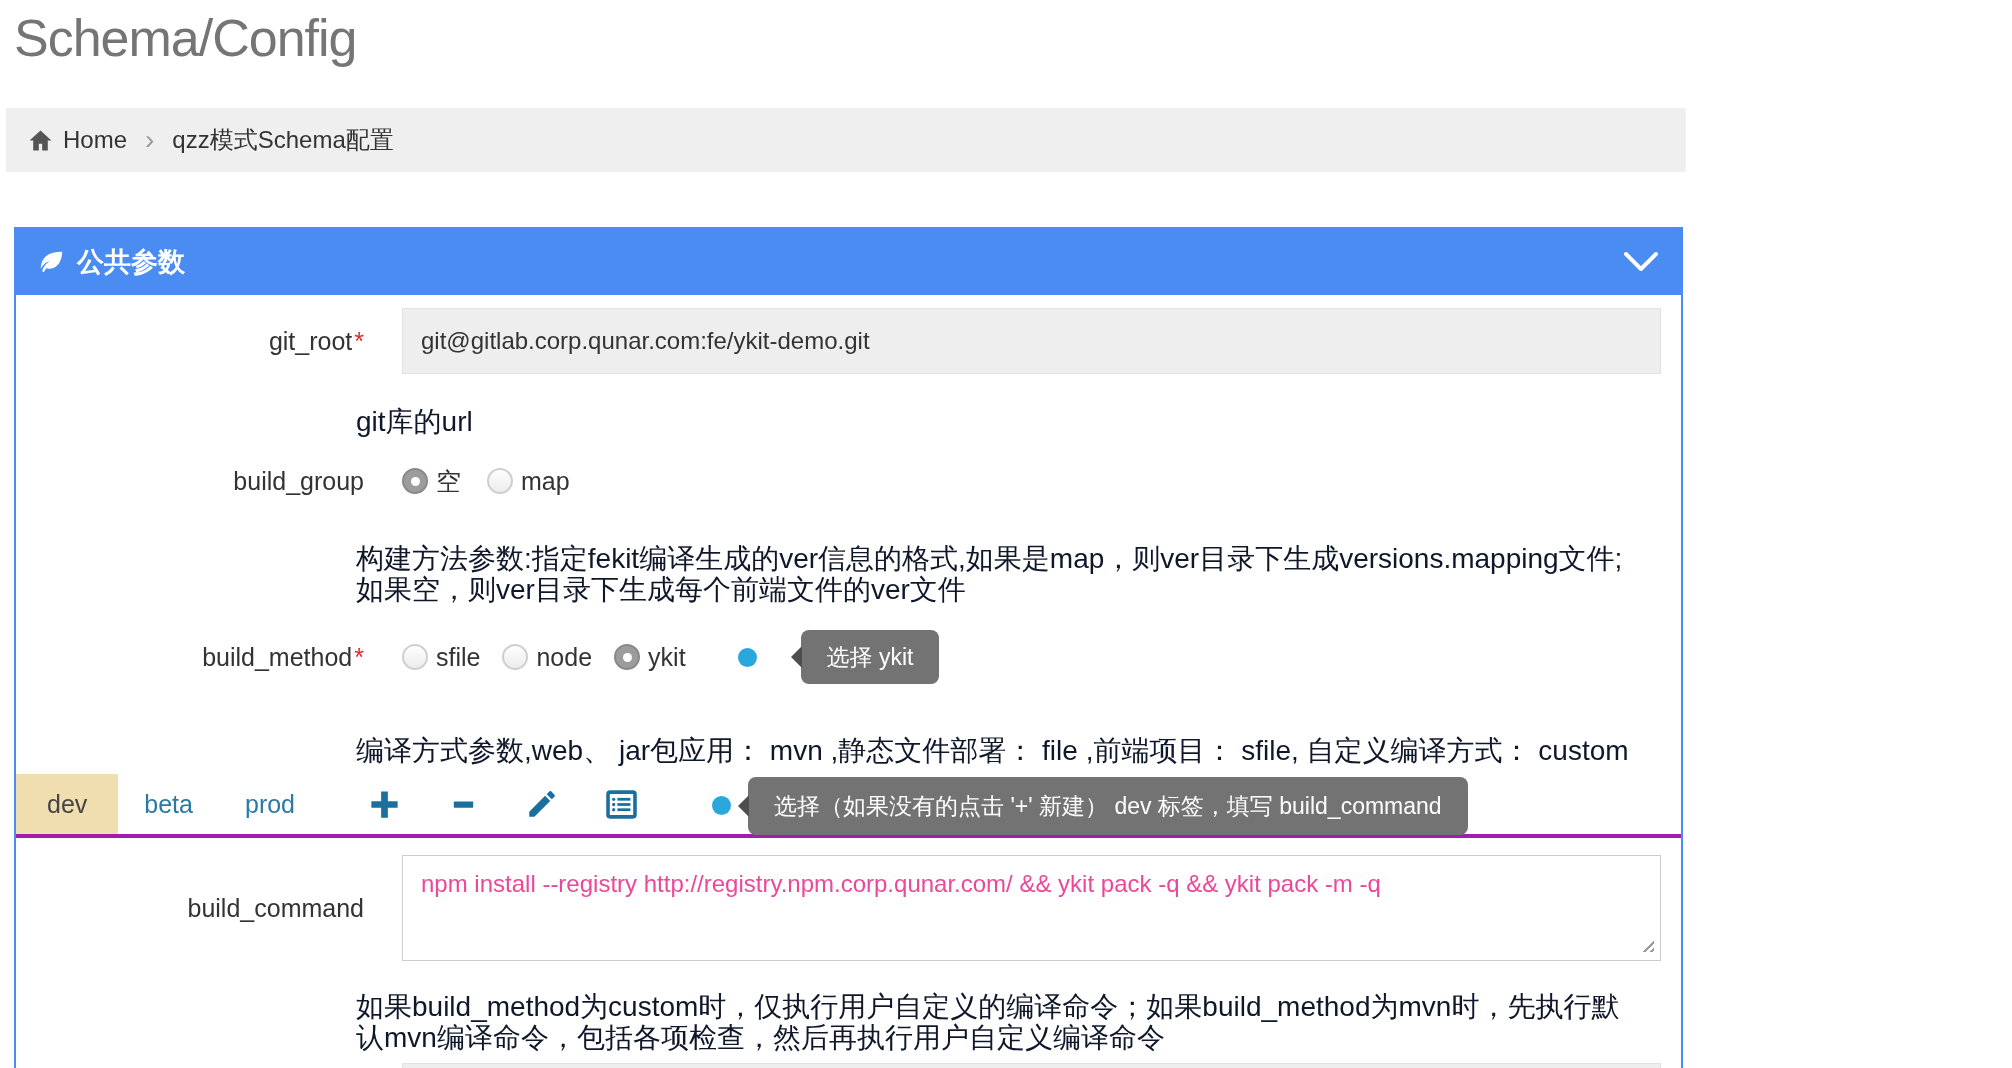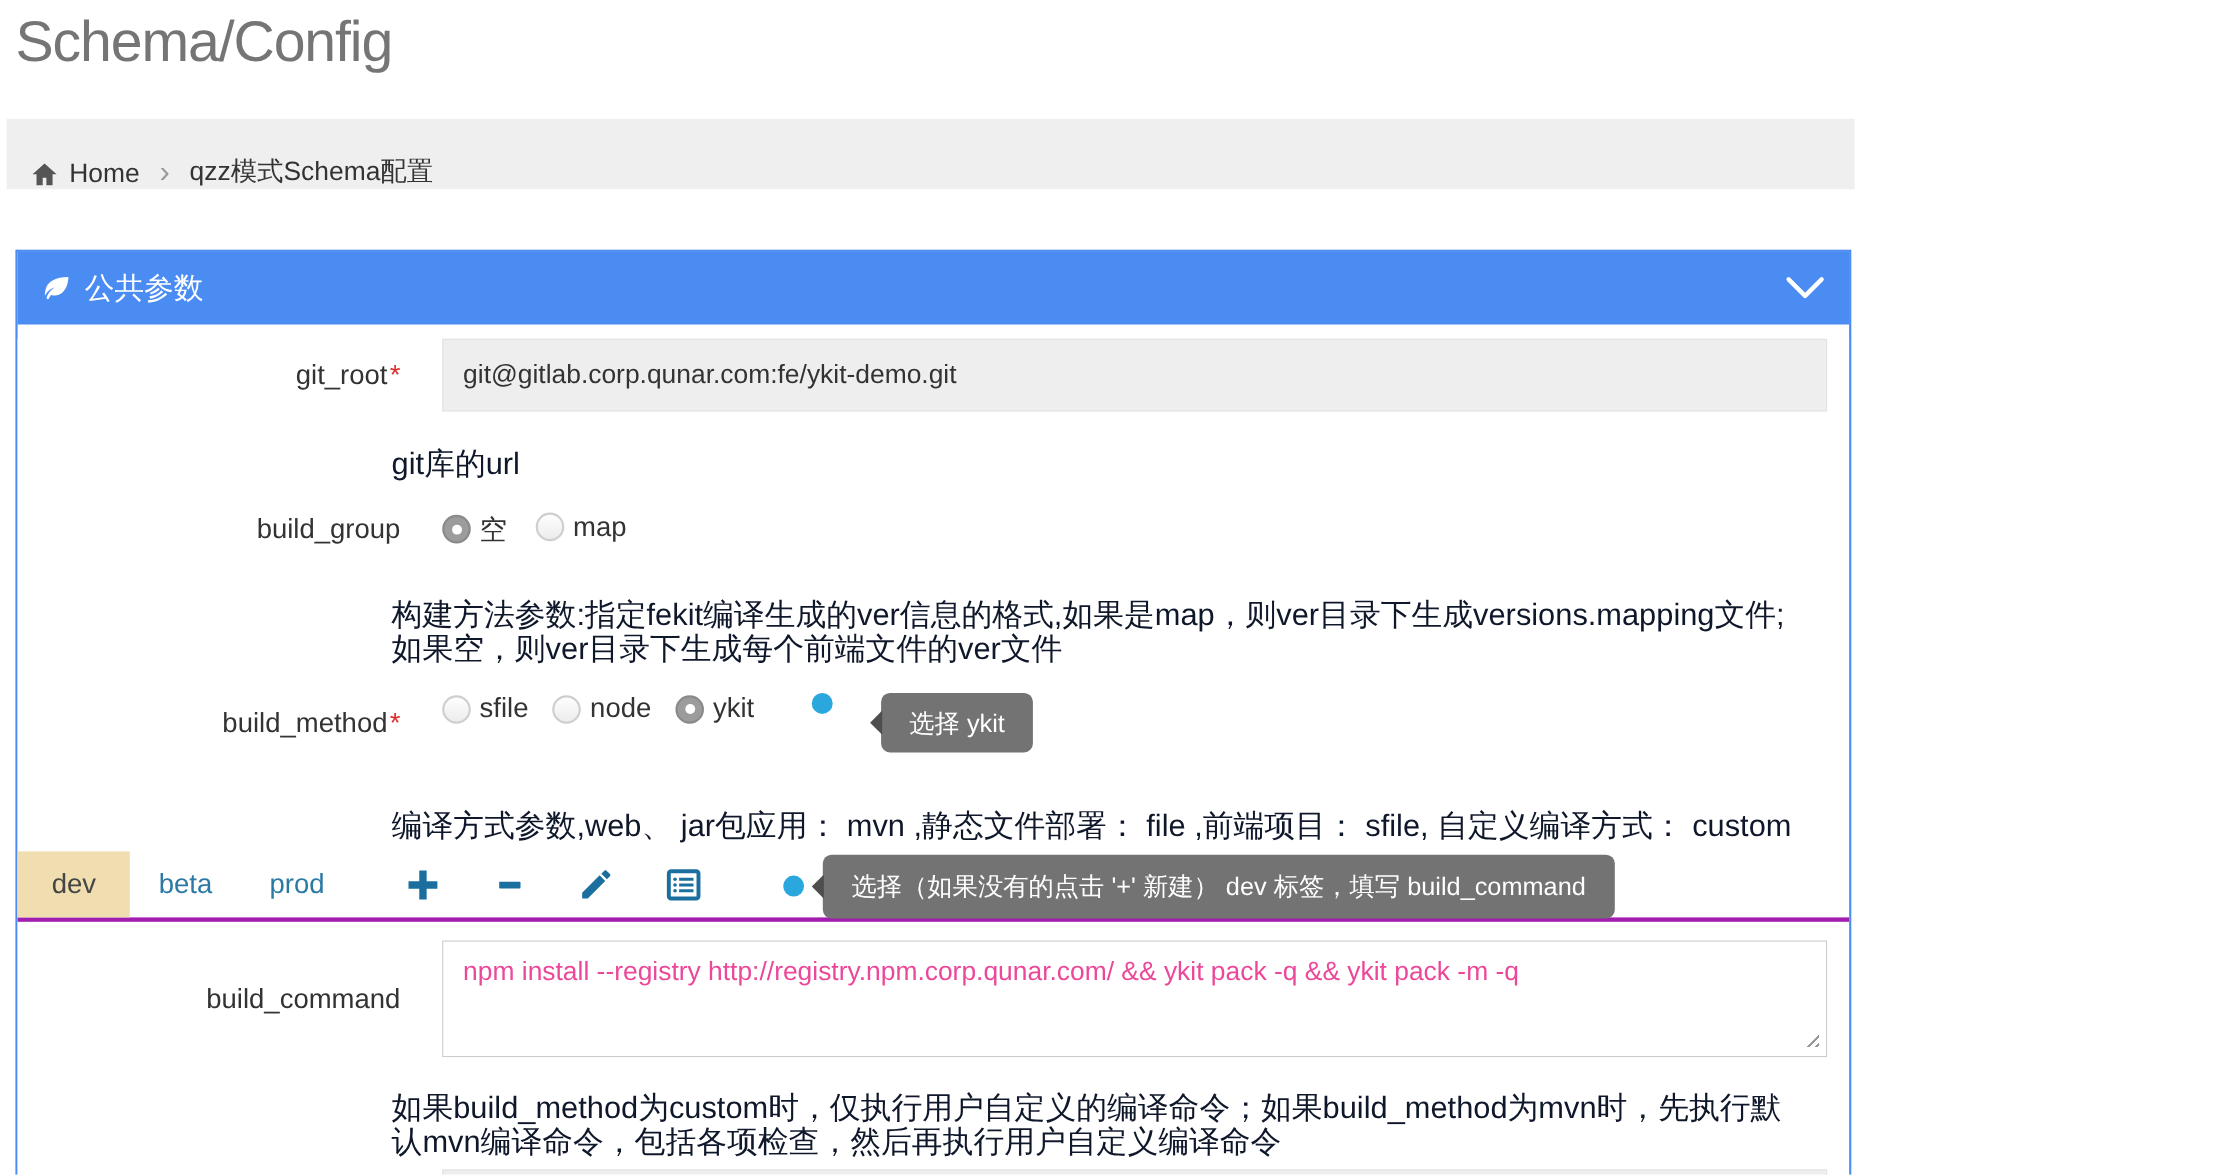--- a/index.html
+++ b/index.html
@@ -2,35 +2,35 @@
 <html><head>
 <meta charset="utf-8">
 <style>
   * { box-sizing: border-box; }
   html,body { margin:0; padding:0; }
   body { font-family:"Liberation Sans", sans-serif; color:#333; background:#fff; }
   .page { position:relative; width:1692px; height:1068px; overflow:hidden; background:#fff; }
 
   .page-title { margin:8px 0 0 14px; font-size:52px; font-weight:300; color:#757575; letter-spacing:-1px; }
 
-  .crumb { height:64px; margin:40px 6px 0 6px; background:#efefef; display:flex; align-items:flex-end;
+  .crumb { height:64px; margin:40px 6px 0 6px; background:#efefef; display:flex; align-items:center;
            padding-left:22px; font-size:24px; color:#333; }
   .crumb-home { display:flex; align-items:center; gap:10px; cursor:pointer; }
   .crumb-sep { margin:0 18px; color:#999; font-size:28px; }
 
   .panel { margin:55px 9px 0 14px; border:2px solid #4a8cf2; }
   .panel-h { height:66px; background:#4a8cf2; color:#fff; display:flex; align-items:center; padding:0 22px; }
-  .panel-h .ptitle { font-size:27px; margin-left:12px; }
+  .panel-h .ptitle { font-size:27px; margin-left:12px;font-weight:bold; }
   .chev { margin-left:auto; display:flex; align-items:center; cursor:pointer; }
 
   .panel-b { position:relative; background:#fff; }
   .row { display:flex; align-items:center;margin-left:46px; }
   .flabel { width:302px; text-align:right; font-size:25px; color:#333; flex:none; }
   .req { color:#e02b2b; margin-left:2px; }
-  .fctl { flex:1; margin-left:38px; margin-right:20px; display:flex; align-items:flex-start; }
+  .fctl { flex:1; margin-left:38px; margin-right:20px; display:flex; align-items:center; }
 
   .tinput { width:100%; height:66px; background:#eeeeee; border:1px solid #e2e2e2; font-size:24px;
             color:#333; padding:0 18px; font-family:"Liberation Sans", sans-serif; }
   .help { margin:32px 40px 0 340px; font-size:28px; color:#0f172a; line-height:31px; }
   .help-bg { margin-top:44px; }
   .help-bm { margin-top:50px; }
   .help-bc { margin-top:30px; }
 
   .row-git { margin-top:13px; }
   .row-bg  { margin-top:26px; min-height:36px; }

